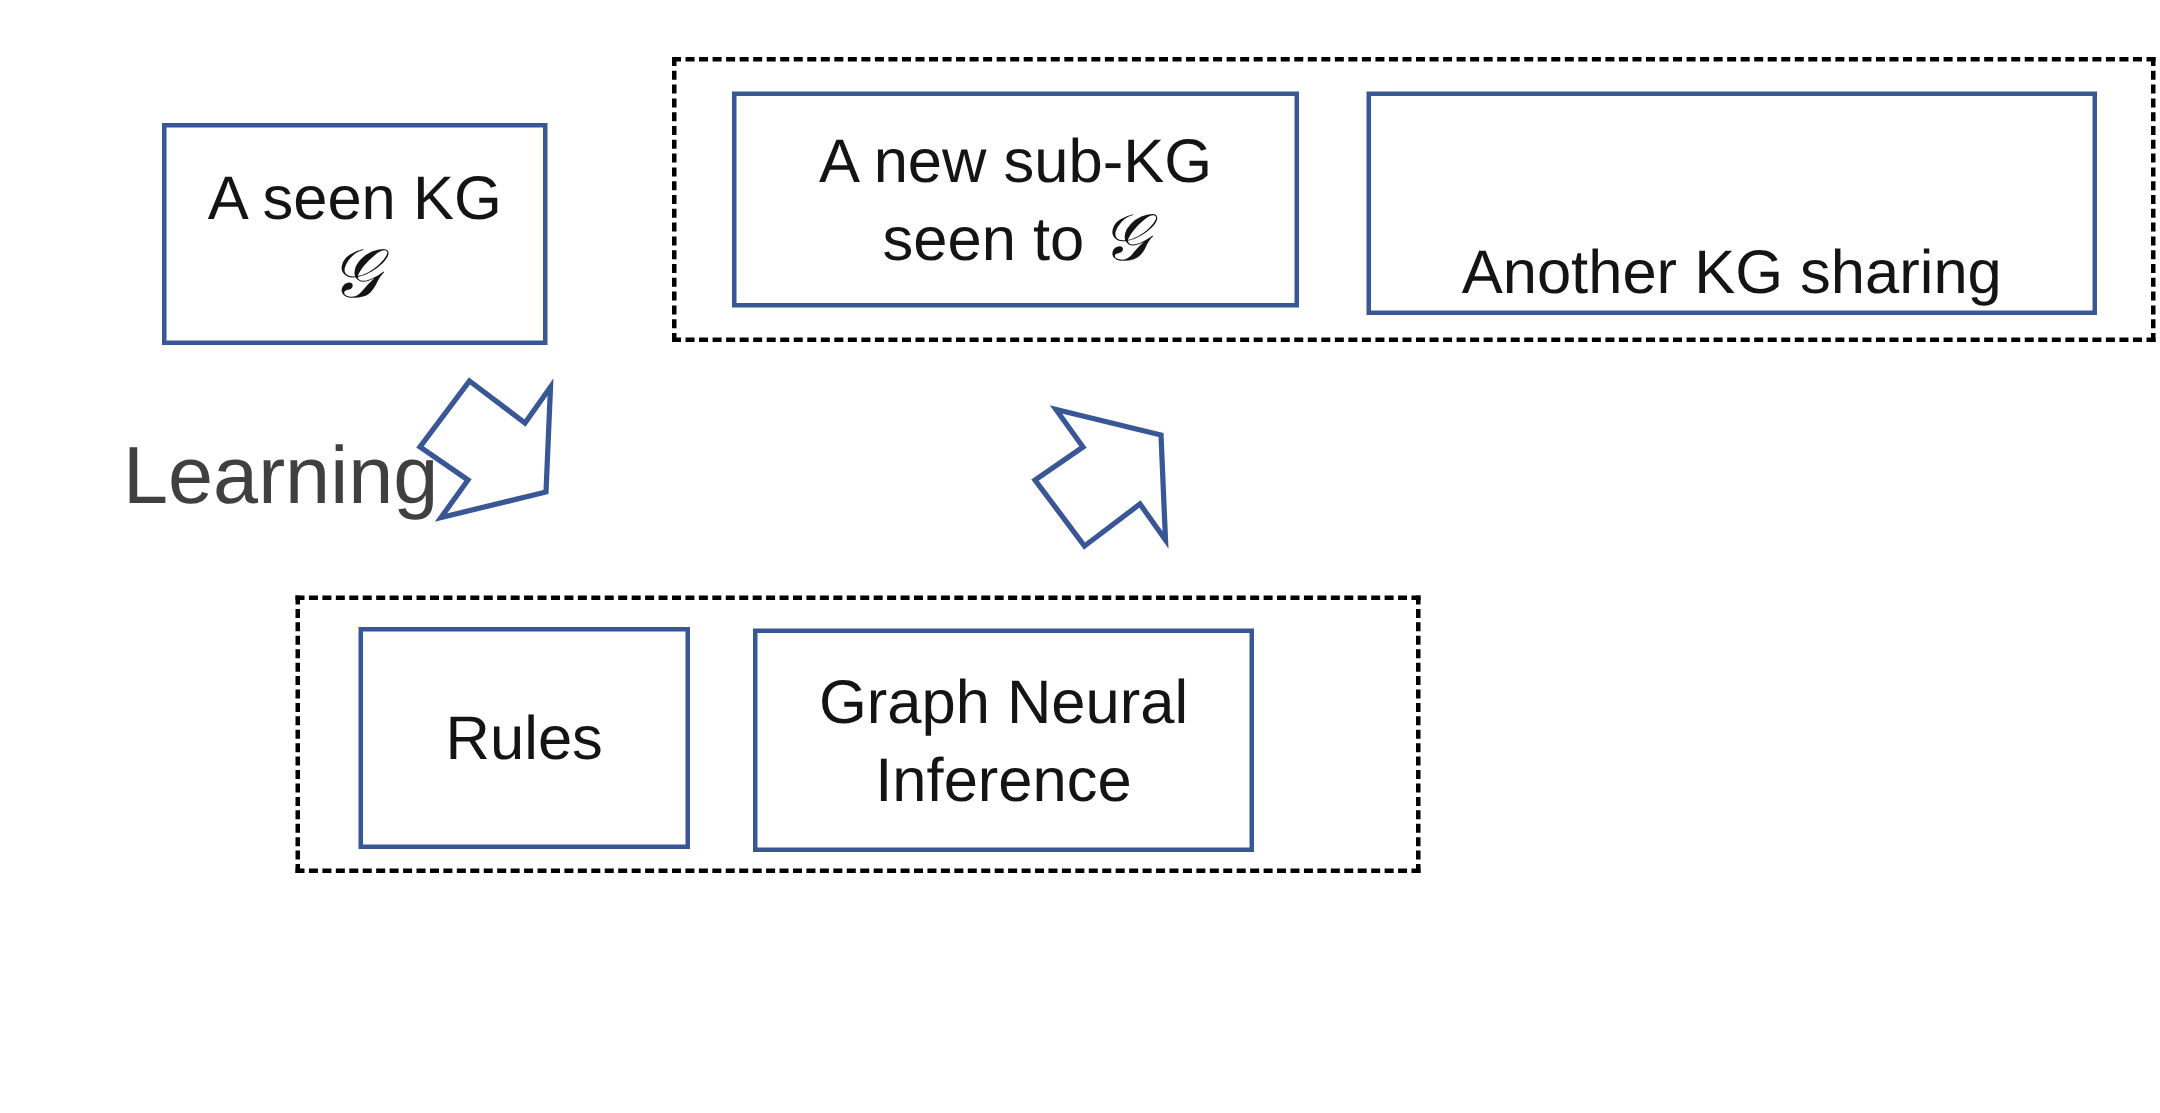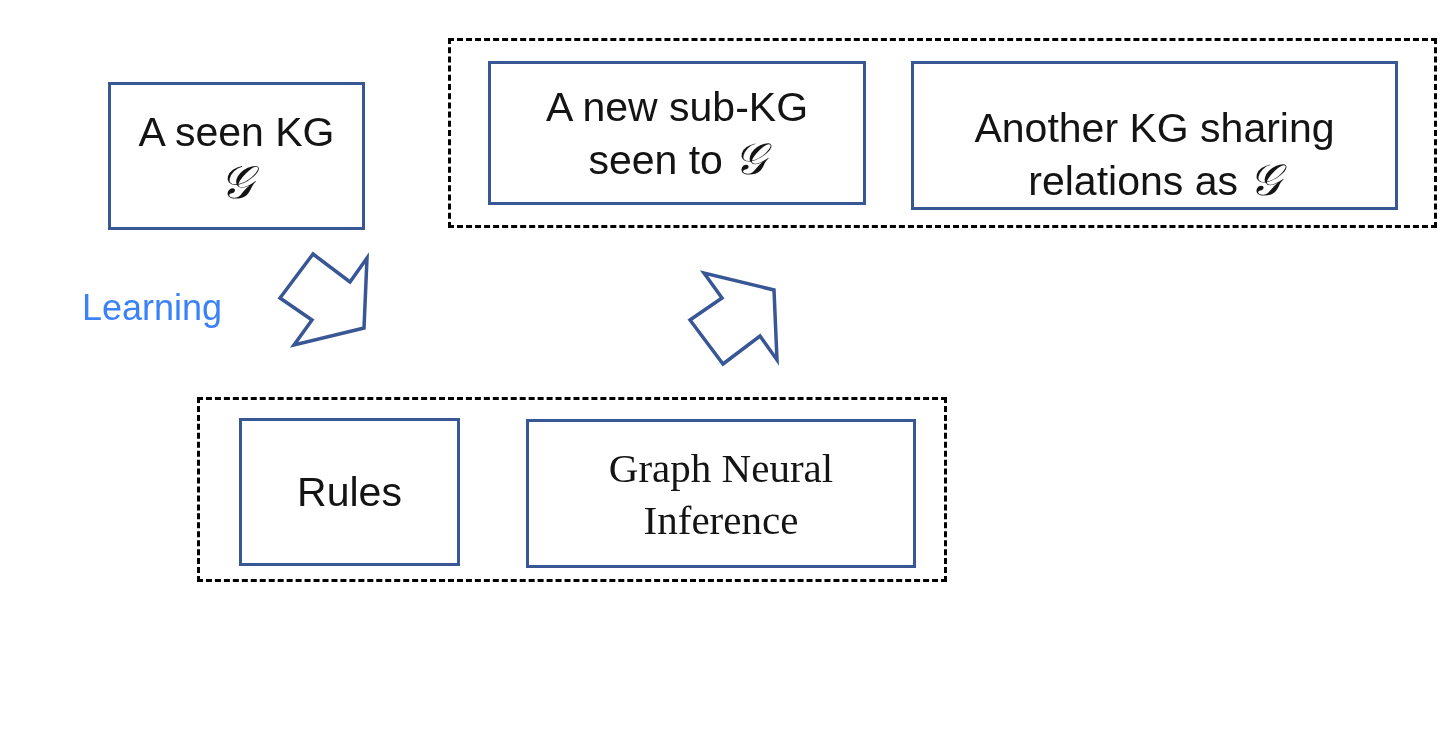--- a/index.html
+++ b/index.html
@@ -35,22 +35,22 @@
     font-size:46px;
     line-height:48px;
   }
   .inlineg{
     font-family:"DejaVu Serif","Liberation Serif",serif;
     font-style:italic;
     font-size:44px;
   }
   .flow-label{
     position:absolute;
-    font-size:36px;
-    color:#3b82f6;
+    font-size:54px;
+    color:#404040;
     line-height:1.1;
     white-space:nowrap;
   }
   .arrows{
     position:absolute;left:0;top:0;
     pointer-events:none;
   }
   .caption{
     position:absolute;
     left:21px;top:605px;
@@ -97,35 +97,34 @@
     <div class="scriptg">𝒢</div>
   </div>
 
   <div class="dashed" style="left:424px;top:38px;width:989px;height:190px;">
     <div class="box" style="left:37px;top:20px;width:378px;height:144px;">
       <div>A new sub-KG</div>
       <div><span>seen to </span><span class="inlineg">𝒢</span></div>
     </div>
     <div class="box" style="left:460px;top:20px;width:487px;height:149px;justify-content:flex-end;">
       <div>Another KG sharing</div>
-      <div><span>relations as </span><span class="inlineg">𝒢</span></div>
     </div>
   </div>
 
   <div class="flow-label" style="left:58px;top:288px;">Learning</div>
 
   <svg class="arrows" width="1440" height="742" viewBox="0 0 1440 742">
     <polygon points="289,254 326,282 343,258 340,328 270,345 288,320 256,298" fill="#ffffff" stroke="#3a5795" stroke-width="3.5" stroke-linejoin="miter" stroke-miterlimit="9"></polygon>
     <polygon points="699,364 736,336 753,360 750,290 680,273 698,298 666,320" fill="#ffffff" stroke="#3a5795" stroke-width="3.5" stroke-linejoin="miter" stroke-miterlimit="9"></polygon>
   </svg>
 
   <div class="dashed" style="left:173px;top:397px;width:750px;height:185px;">
     <div class="box" style="left:39px;top:18px;width:221px;height:148px;align-items:center;">
       <div>Rules</div>
     </div>
-    <div class="box" style="left:326px;top:19px;width:390px;height:149px;font-family:Liberation Serif, serif;">
+    <div class="box" style="left:302px;top:19px;width:334px;height:149px;">
       <div>Graph Neural</div>
       <div>Inference</div>
     </div>
   </div>
 
 
 </div>
 
 </body></html>

